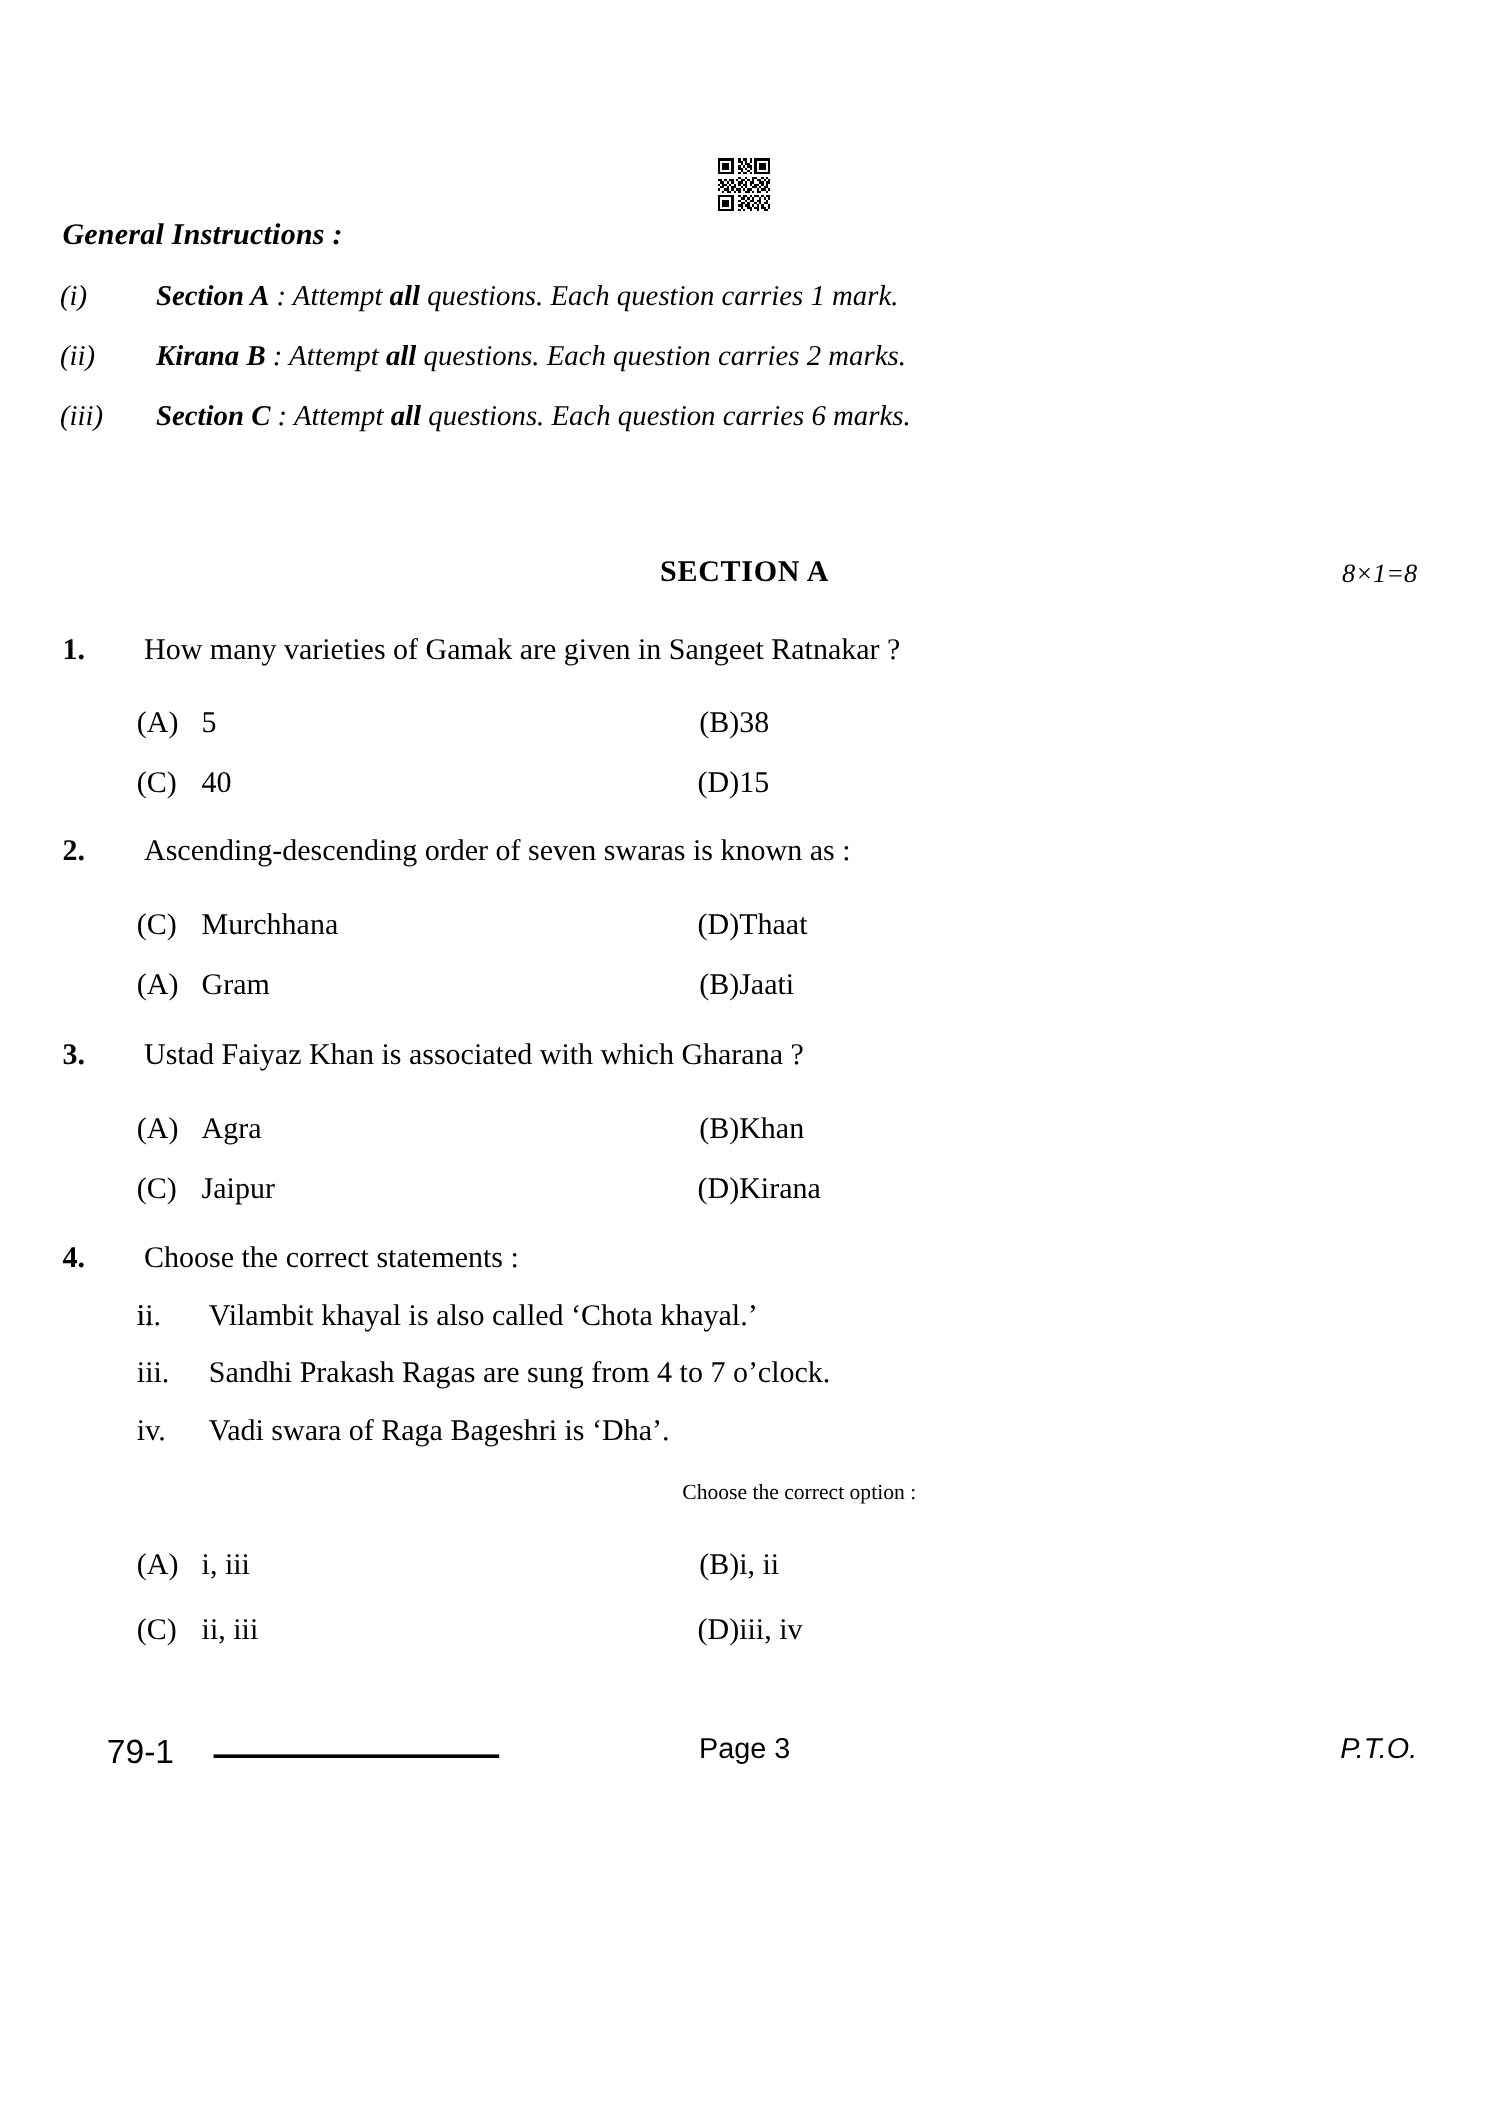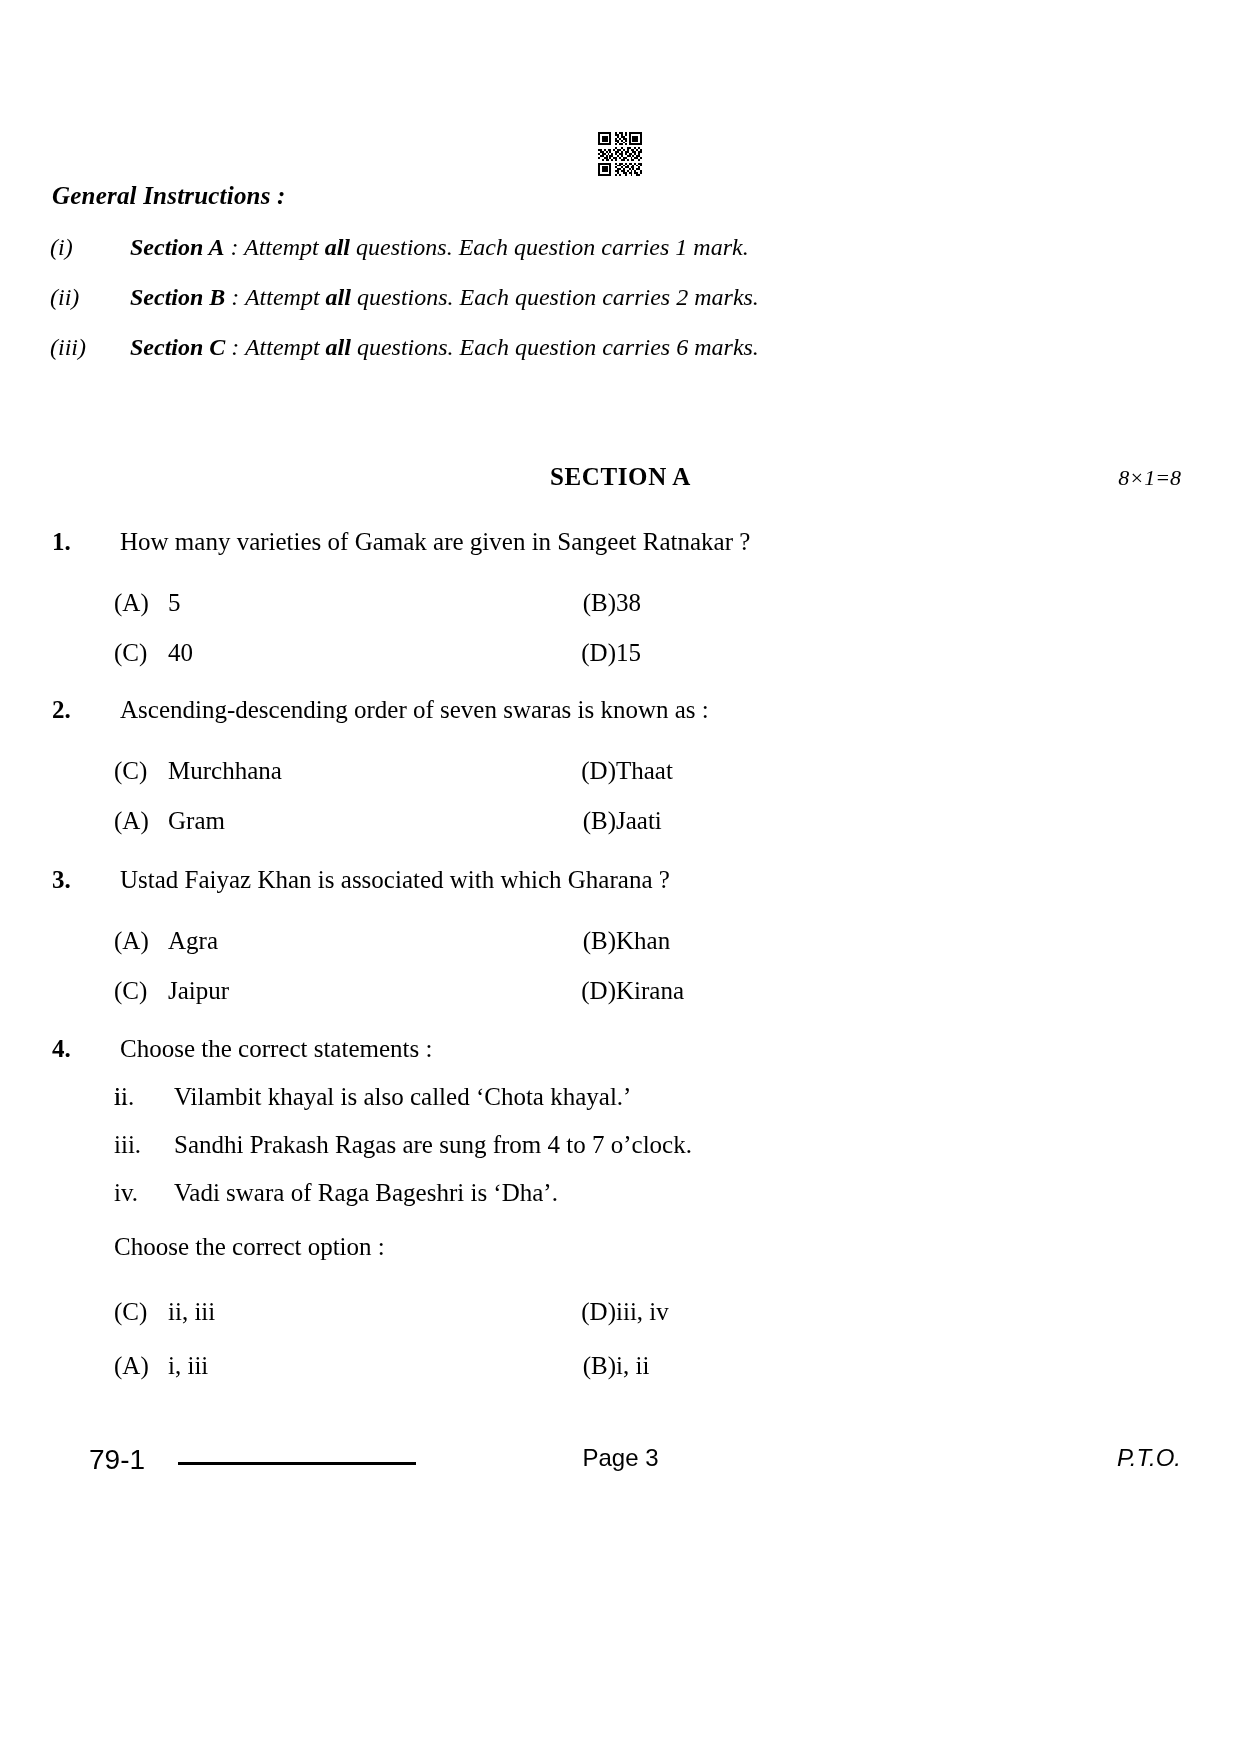--- a/index.html
+++ b/index.html
@@ -133,23 +133,24 @@
     position: absolute;
     left: 62px;
     top: 0;
     width: 56px;
   }
   .sub-text {
     display: block;
     margin-left: 122px;
   }
   .q-tail {
-    font-size: 25px;
-    margin-left: 62px;
-    white-space: nowrap;
+    font-size: 18px;
+    margin-left: 98px;
+    white-space: nowrap;
+    text-align: center;
   }
 
   #q1 { top: 528px; }
   #q2 { top: 696px; }
   #q3 { top: 866px; }
   #q4 { top: 1035px; }
 
   #q4 .sub-row { margin-top: 20px; }
   #q4 .q-tail { margin-top: 26px; }
   #q4 .opt-row { margin-top: 22px; }
@@ -336,21 +337,21 @@
     </svg>
   </div>
 
   <div class="instr-heading">General Instructions :</div>
 
   <div class="instr-row" id="instr-0">
     <span class="num">(i)</span><span class="sec">Section A</span><span> : Attempt </span><span class="emph">all</span><span> questions. Each question carries 1 mark.</span>
   </div>
 
   <div class="instr-row" id="instr-1">
-    <span class="num">(ii)</span><span class="sec">Section B</span><span> : Attempt </span><span class="emph">all</span><span> questions. Each question carries 2 marks.</span>
+    <span class="num">(ii)</span><span class="sec">Kirana B</span><span> : Attempt </span><span class="emph">all</span><span> questions. Each question carries 2 marks.</span>
   </div>
 
   <div class="instr-row" id="instr-2">
     <span class="num">(iii)</span><span class="sec">Section C</span><span> : Attempt </span><span class="emph">all</span><span> questions. Each question carries 6 marks.</span>
   </div>
 
   <div class="section-title">SECTION A</div>
   <div class="section-marks">8×1=8</div>
 
   <div class="q-block" id="q1">
@@ -441,32 +442,32 @@
     </div>
     <div class="sub-row">
       <span class="sub-num">iv.</span>
       <span class="sub-text">Vadi swara of Raga Bageshri is ‘Dha’.</span>
     </div>
 
     <div class="q-tail">Choose the correct option  :</div>
 
     <div class="opt-row">
       <div class="opt left">
+        <span class="lbl">(A)</span><span>i, iii</span>
+      </div>
+      <div class="opt right">
+        <span class="lbl">(B)</span><span>i, ii</span>
+      </div>
+    </div>
+    <div class="opt-row">
+      <div class="opt left">
         <span class="lbl">(C)</span><span>ii, iii</span>
       </div>
       <div class="opt right">
         <span class="lbl">(D)</span><span>iii, iv</span>
-      </div>
-    </div>
-    <div class="opt-row">
-      <div class="opt left">
-        <span class="lbl">(A)</span><span>i, iii</span>
-      </div>
-      <div class="opt right">
-        <span class="lbl">(B)</span><span>i, ii</span>
       </div>
     </div>
   </div>
 
   <div class="footer">
     <span class="footer-code">79-1</span>
     <span class="footer-rule"></span>
     <span class="footer-page">Page 3</span>
     <span class="footer-pto">P.T.O.</span>
   </div>

